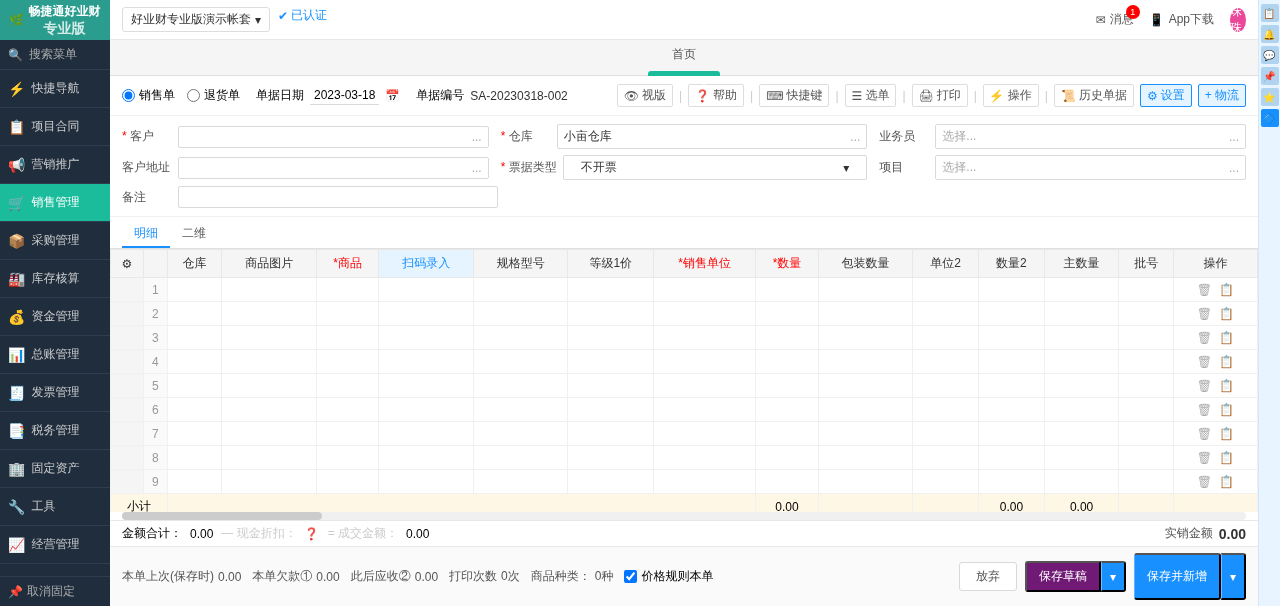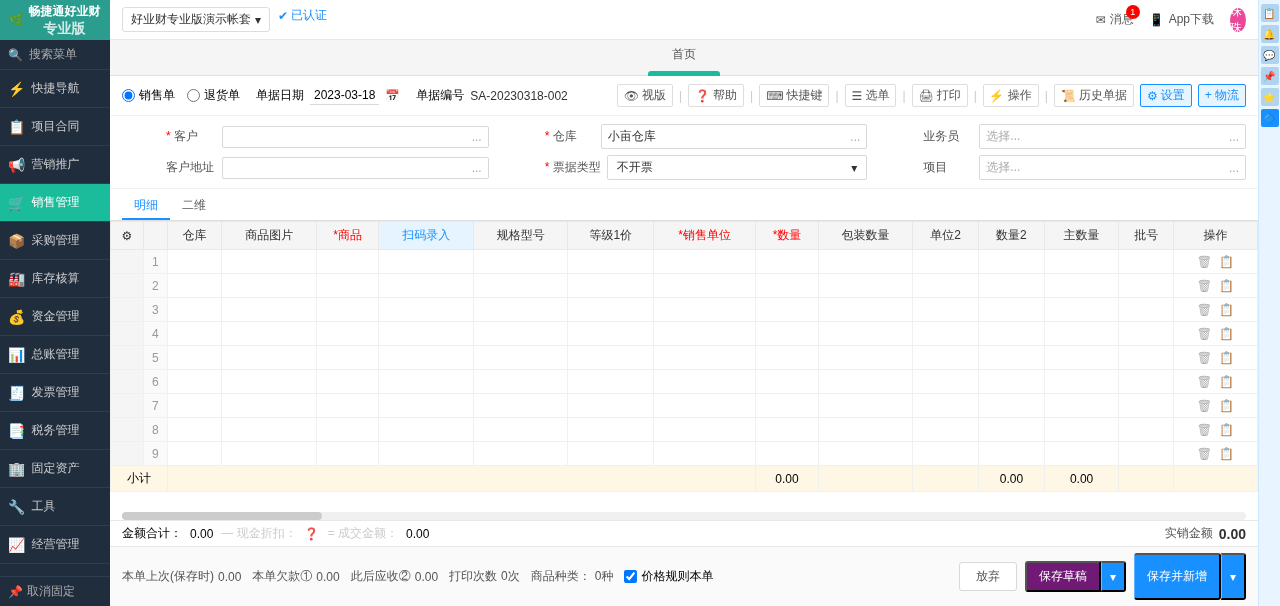--- a/index.html
+++ b/index.html
@@ -45,25 +45,25 @@
     .form-header { padding: 8px 12px; border-bottom: 1px solid #f0f0f0; display: flex; align-items: center; gap: 16px; flex-wrap: wrap; }
     .radio-group { display: flex; gap: 12px; align-items: center; }
     .radio-item { display: flex; align-items: center; gap: 4px; cursor: pointer; }
     .form-field { display: flex; align-items: center; gap: 6px; }
     .toolbar-right { margin-left: auto; display: flex; align-items: center; gap: 6px; }
     .toolbar-btn { display: flex; align-items: center; gap: 3px; cursor: pointer; color: #555; padding: 2px 6px; border: 1px solid #ddd; border-radius: 2px; background: white; }
 
     
     .form-body { padding: 8px 12px; display: grid; grid-template-columns: 1fr 1fr 1fr; gap: 6px 12px; border-bottom: 1px solid #f0f0f0; }
     .form-row { display: flex; align-items: center; gap: 6px; }
-    .form-label { color: #555; white-space: nowrap; min-width: 50px; margin-left: 44px; }
+    .form-label { color: #555; white-space: nowrap; min-width: 50px; }
     .form-label.required::before { content: '* '; color: red; }
     .form-input { flex: 1; border: 1px solid #d9d9d9; border-radius: 2px; padding: 3px 6px; color: #333; background: white; display: flex; align-items: center; justify-content: space-between; }
     .form-input-dots { color: #aaa; }
-    .form-select { flex: 1; border: 1px solid #d9d9d9; border-radius: 2px; padding: 3px 9px; color: #333; background: white; display: flex; align-items: center; justify-content: space-between; }
+    .form-select { flex: 1; border: 1px solid #d9d9d9; border-radius: 2px; padding: 3px 17px; color: #333; background: white; display: flex; align-items: center; justify-content: space-between; }
     .form-note { grid-column: 1 / -1; display: flex; align-items: center; gap: 6px; }
     .note-input { flex: 1; max-width: 320px; border: 1px solid #d9d9d9; border-radius: 2px; padding: 3px 6px; }
 
     
     .detail-tabs { display: flex; padding: 4px 12px 0; border-bottom: 1px solid #e0e0e0; text-align: center; }
     .detail-tab { padding: 4px 12px; cursor: pointer; color: #555; border-bottom: 2px solid transparent; }
     .detail-tab.active { color: #1890ff; border-bottom: 2px solid #1890ff; }
 
     
     .table-container { flex: 1; overflow: auto; }
@@ -334,20 +334,24 @@
           <span>不开票</span>
           <span>▾</span>
         </div>
       </div>
       <div class="form-row">
         <span class="form-label">项目</span>
         <div class="form-input">
           <span style="color:#aaa">选择...</span>
           <span class="form-input-dots">...</span>
         </div>
+      </div>
+      <div class="form-note">
+        <span class="form-label">备注</span>
+        <input class="note-input" type="text" style="">
       </div>
     </div>
 
     <div class="detail-tabs">
       <div class="detail-tab active">
         <span>明细</span>
       </div>
       <div class="detail-tab">
         <span>二维</span>
       </div>

